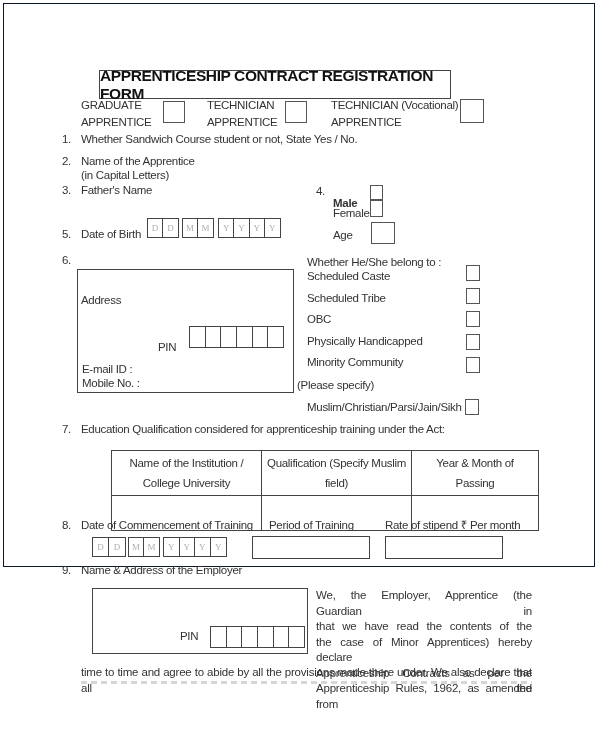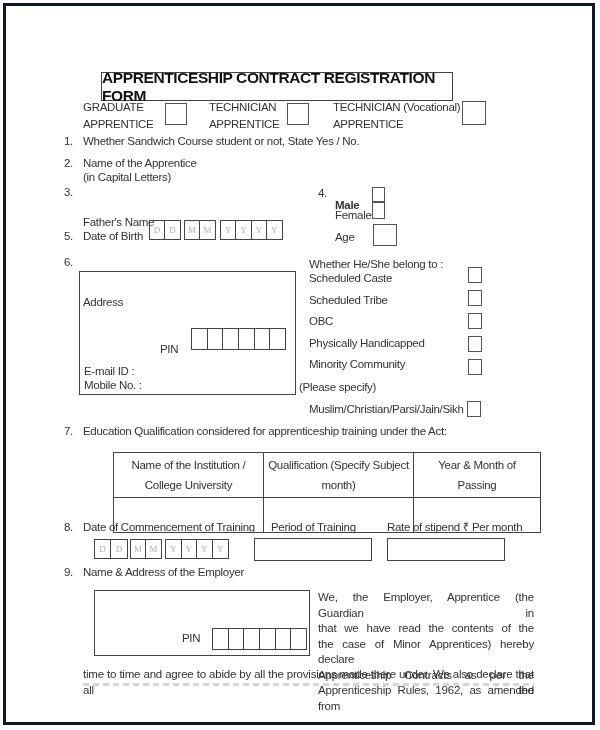--- a/index.html
+++ b/index.html
@@ -1,22 +1,22 @@
 <!DOCTYPE html>
 <html><head>
   <meta charset="utf-8">
   <style>
     html, body { margin: 0; padding: 0; }
     body {
       width: 600px; height: 730px; background: #ffffff; position: relative; overflow: hidden;
       font-family: "Liberation Sans", sans-serif; color: #2a2a2a;
     }
     .page {
-      position: absolute; left: 3px; top: 3px; width: 592px; height: 722px;
-      border: 3px solid #0f172a; background: #fff; box-sizing: border-box;
+      position: absolute; left: 3px; top: 3px; width: 592px; height: 564px;
+      border: 1px solid #0f172a; background: #fff; box-sizing: border-box;
     }
     .abs { position: absolute; }
     .t { font-size: 11.5px; line-height: 14px; letter-spacing: -0.3px; white-space: nowrap; color: #333; }
     .title-box {
       position: absolute; left: 95px; top: 66px; width: 352px; height: 29px;
       border: 1.5px solid #444; box-sizing: border-box;
       display: flex; align-items: center; justify-content: center;
     }
     .title-box span { font-size: 15.5px; font-weight: bold; letter-spacing: -0.4px; color: #111; }
     .cb { position: absolute; border: 1px solid #555; background: #fff; box-sizing: border-box; }
@@ -61,21 +61,21 @@
   <div class="cb" style="left:456px;top:95px;width:24px;height:24px;"></div>
 
   <div class="abs t" style="left:58px;top:128px;">1.</div>
   <div class="abs t" style="left:77px;top:128px;">Whether Sandwich Course student or not, State Yes / No.</div>
 
   <div class="abs t" style="left:58px;top:150px;">2.</div>
   <div class="abs t" style="left:77px;top:150px;">Name of the Apprentice</div>
   <div class="abs t" style="left:77px;top:164px;">(in Capital Letters)</div>
 
   <div class="abs t" style="left:58px;top:179px;">3.</div>
-  <div class="abs t" style="left:77px;top:179px;margin-top:30px;">Father's Name</div>
+  <div class="abs t" style="left:77px;top:179px;">Father's Name</div>
 
   <div class="abs t" style="left:312px;top:180px;">4.</div>
   <div class="abs t" style="left:329px;top:192px;font-weight:bold;">Male</div>
   <div class="cb" style="left:366px;top:181px;width:13px;height:15px;"></div>
   <div class="abs t" style="left:329px;top:202px;">Female</div>
   <div class="cb" style="left:366px;top:196px;width:13px;height:17px;"></div>
   <div class="abs t" style="left:329px;top:224px;">Age</div>
   <div class="cb" style="left:367px;top:218px;width:24px;height:22px;"></div>
 
 
@@ -126,21 +126,21 @@
   <div class="abs t" style="left:293px;top:374px;text-align:right;">(Please specify)</div>
   <div class="abs t" style="left:303px;top:396px;">Muslim/Christian/Parsi/Jain/Sikh</div>
   <div class="cb" style="left:461px;top:395px;width:14px;height:16px;"></div>
 
   <div class="abs t" style="left:58px;top:418px;">7.</div>
   <div class="abs t" style="left:77px;top:418px;">Education Qualification considered for apprenticeship training under the Act:</div>
   <table class="edu">
     <thead>
       <tr>
         <th style="width:141px">Name of the Institution / College University</th>
-        <th style="width:141px">Qualification (Specify Subject month)</th>
+        <th style="width:141px">Qualification (Specify Muslim field)</th>
         <th>Year &amp; Month of Passing</th>
       </tr>
     </thead>
     <tbody>
       <tr>
         <td></td>
         <td></td>
         <td></td>
       </tr>
     </tbody>

